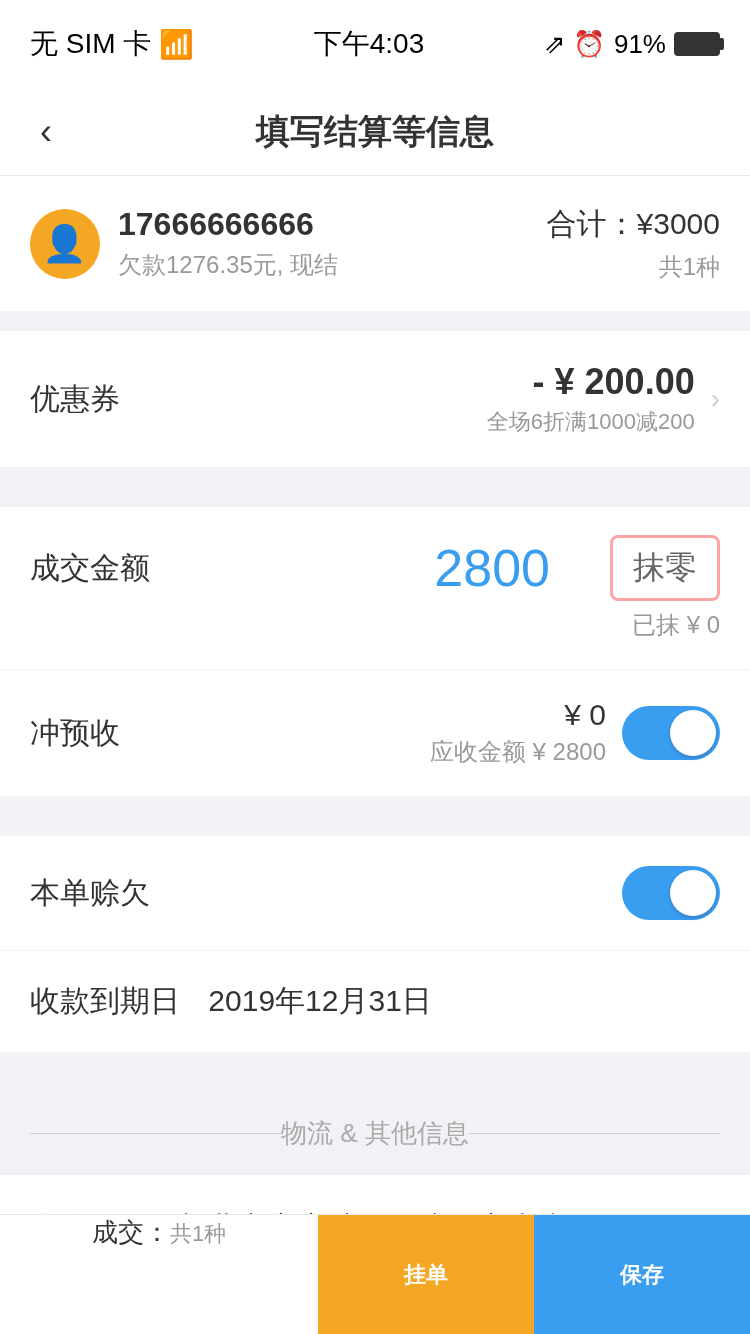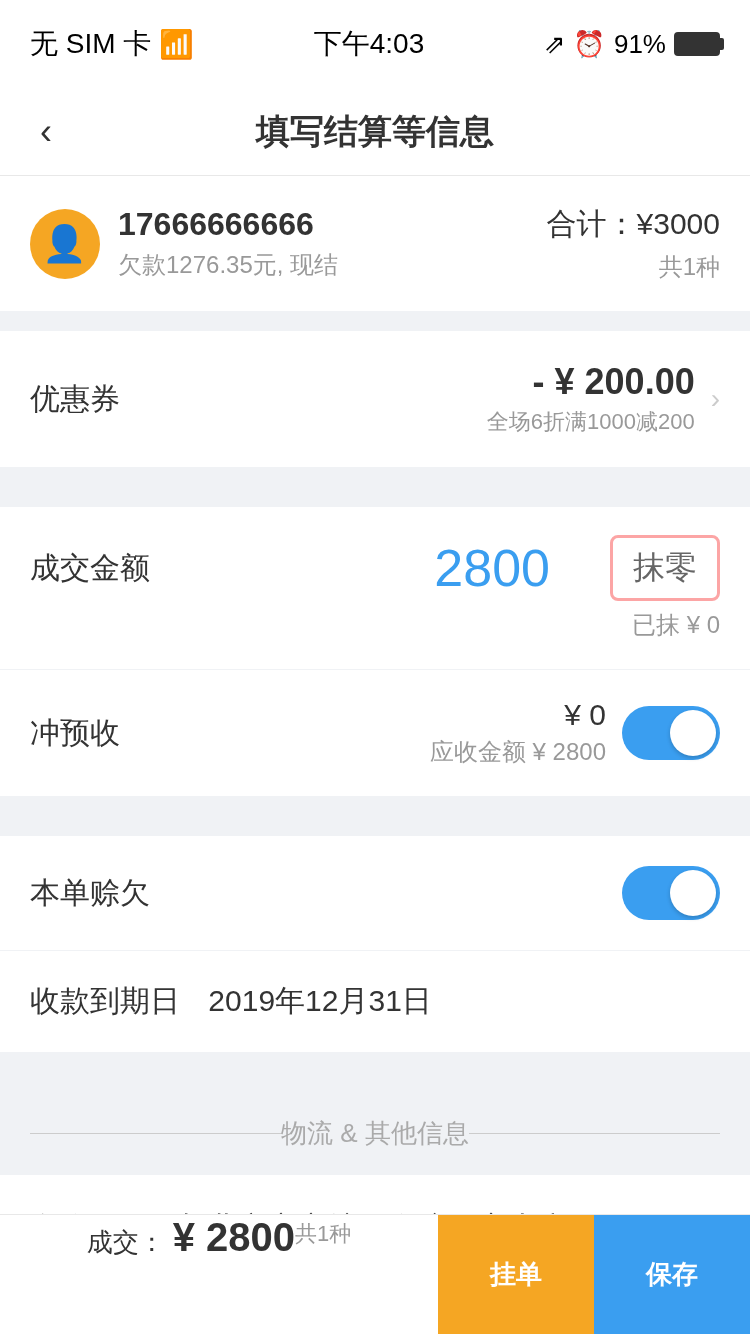--- a/index.html
+++ b/index.html
@@ -359,25 +359,25 @@
       font-size: 40px;
       font-weight: 700;
       color: #333;
     }
     .bottom-count {
       font-size: 22px;
       color: #999;
       margin-top: 4px;
     }
     .bottom-btn {
-      width: 156px;
+      width: 216px;
       display: flex;
       align-items: center;
       justify-content: center;
-      font-size: 26px;
+      font-size: 22px;
       color: #fff;
       font-weight: 600;
       cursor: pointer;
       border: none;
       outline: none;
     }
     .btn-pending { background: #f5a623; }
     .btn-save { background: #3a9ef0; }
   </style>
 </head>
@@ -492,19 +492,18 @@
       <span class="address-chevron">›</span>
     </div>
   </div>
 
 </div>
 
 <div class="bottom-bar">
   <div class="bottom-info">
     <div class="bottom-amount">
       <span class="bottom-label">成交：</span>
-      <span class="bottom-value">¥ 2800</span>
     </div>
     <div class="bottom-count">共1种</div>
   </div>
   <button class="bottom-btn btn-pending">挂单</button>
   <button class="bottom-btn btn-save">保存</button>
 </div>
 
 </body></html>

